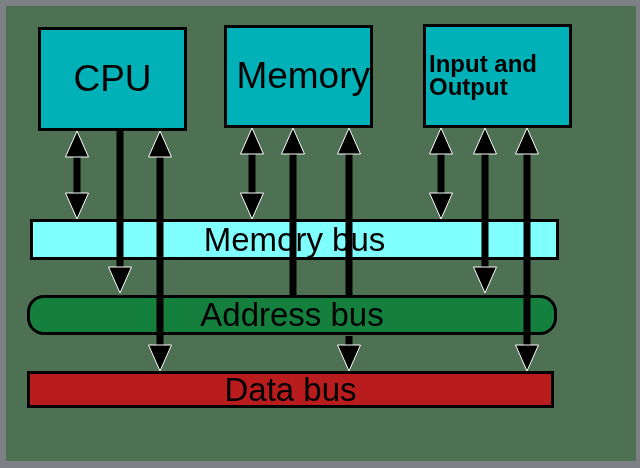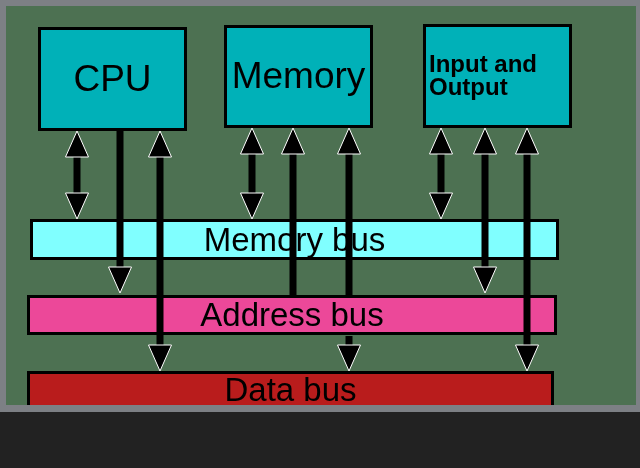--- a/index.html
+++ b/index.html
@@ -1,18 +1,18 @@
 <!DOCTYPE html>
 <html><head>
 <meta charset="utf-8">
 <style>
   html,body{margin:0;padding:0;background:#222;}
   .stage{
     position:relative;
-    width:640px;height:412px;
+    width:640px;height:468px;
     overflow:hidden;
     font-family:"Liberation Sans","DejaVu Sans",sans-serif;
   }
   .box{
     position:absolute;
     border:3px solid #000;
     box-sizing:border-box;
     display:flex;align-items:center;justify-content:center;
   }
   .box-label{
@@ -53,30 +53,30 @@
     pointer-events:none;
   }
 </style>
 </head>
 <body>
 
 <div class="stage" id="stage" style="background: rgb(77, 113, 82);">
     <div class="box" style="left: 38px; top: 27px; width: 149px; height: 104px; background: rgb(0, 177, 184);">
       <span class="box-label" style="color: rgb(0, 0, 0);">CPU</span>
     </div>
-    <div class="box" style="left: 224px; top: 25px; width: 149px; height: 103px; background: rgb(0, 177, 184);">
+    <div class="box" style="left: 224px; top: 25px; width: 149px; height: 103px; background: rgb(0, 177, 184); justify-content: flex-end;">
       <span class="box-label" style="color: rgb(0, 0, 0);">Memory</span>
     </div>
     <div class="box io-box" style="left: 423px; top: 24px; width: 149px; height: 104px; background: rgb(0, 177, 184);">
       <span class="box-label io" style="color: rgb(0, 0, 0);">Input and Output</span>
     </div>
     <div class="bus" style="left: 30px; top: 219px; width: 529px; height: 41px; background: rgb(128, 255, 255);">
       <span class="bus-label" style="color: rgb(0, 0, 0);">Memory bus</span>
     </div>
-    <div class="bus" style="left: 27px; top: 295px; width: 530px; height: 40px; background: #ec4899;">
+    <div class="bus" style="left: 27px; top: 295px; width: 530px; height: 40px; background: #15803d; border-radius: 17px;">
       <span class="bus-label" style="color: rgb(0, 0, 0);">Address bus</span>
     </div>
     <div class="bus" style="left: 27px; top: 371px; width: 527px; height: 37px; background: #b91c1c;">
       <span class="bus-label" style="color: rgb(0, 0, 0);">Data bus</span>
     </div>
     <svg class="arrow-layer" viewBox="0 0 640 468">
       <g>
         <line x1="77" x2="77" y1="153" y2="197" stroke="#000000" stroke-width="7"></line>
         <polygon points="77,131 65.5,157 88.5,157" fill="#000000" stroke="#ffffff" stroke-width="1"></polygon>
         <polygon points="77,219 65.5,193 88.5,193" fill="#000000" stroke="#ffffff" stroke-width="1"></polygon>

